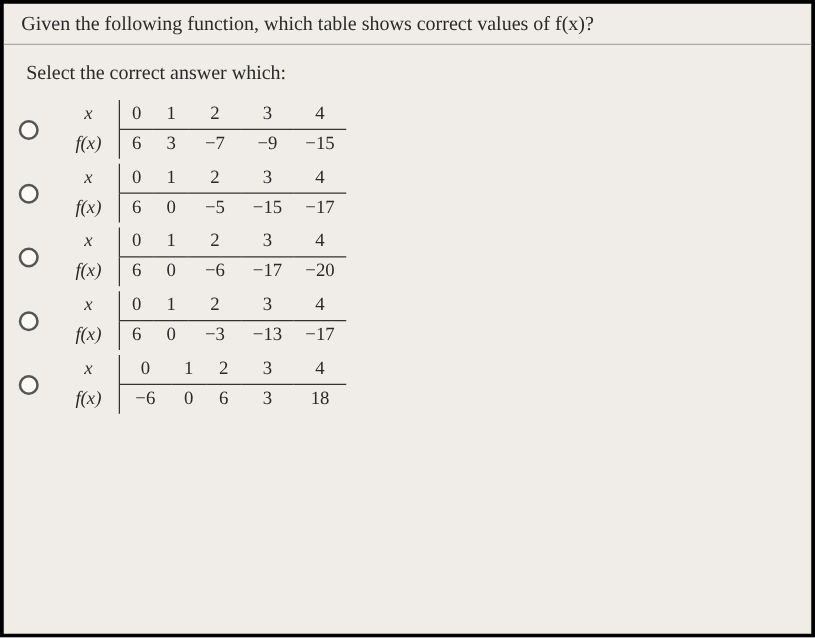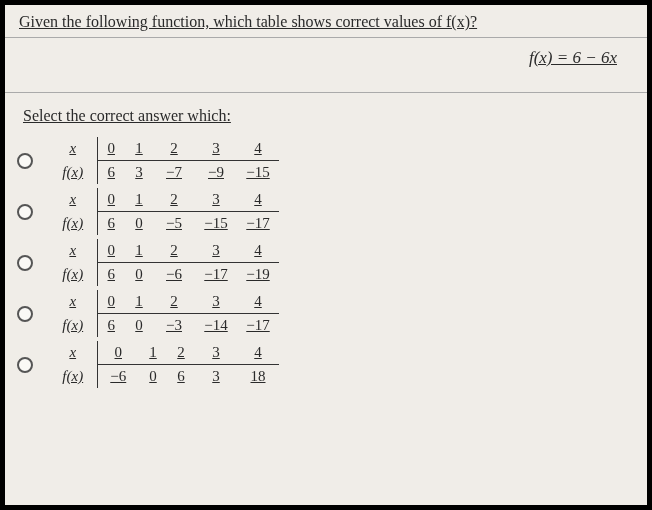--- a/index.html
+++ b/index.html
@@ -5,23 +5,22 @@
   * { box-sizing: border-box; margin: 0; padding: 0; }
   body {
     width: 652px;
     height: 510px;
     font-family: Georgia, 'Times New Roman', serif;
     background: #f0ede8;
     color: #2a2a2a;
     overflow: hidden;
   }
   .container {
-    border: 5px solid #000000;
+    border: 3px solid #000000;
     height: 100%;
-    text-decoration: underline;
   }
   .question-header {
     padding: 8px 14px 6px 14px;
     border-bottom: 1px solid #aaa;
     font-size: 16px;
   }
   .formula-row {
     text-align: right;
     padding: 10px 30px 24px 0;
     font-size: 17px;
@@ -72,23 +71,20 @@
 </style>
 </head>
 <body>
 
 <div class="container">
 
   <div class="question-header">
     <span>Given the following function, which table shows correct values of f(x)?</span>
   </div>
 
-  <div class="formula-row">
-    <span>f(x) = 6 − 6x</span>
-  </div>
 
   <div class="prompt">Select the correct answer which:</div>
 
   <div class="options">
 
     <div class="option-row">
       <div class="radio"></div>
       <table class="mini-table">
         <tbody>
             <tr class="xrow">
@@ -146,21 +142,21 @@
           <td>2</td>
           <td>3</td>
           <td>4</td>
         </tr>
         <tr>
           <td class="hdr fx">f(x)</td>
           <td class="n">6</td>
           <td class="n">0</td>
           <td>−6</td>
           <td>−17</td>
-          <td>−19</td>
+          <td>−20</td>
         </tr>
       </tbody>
         </table>
     </div>
 
     <div class="option-row">
       <div class="radio"></div>
       <table class="mini-table">
         <tbody>
             <tr class="xrow">
@@ -169,21 +165,21 @@
           <td class="n">1</td>
           <td>2</td>
           <td>3</td>
           <td>4</td>
         </tr>
         <tr>
           <td class="hdr fx">f(x)</td>
           <td class="n">6</td>
           <td class="n">0</td>
           <td>−3</td>
-          <td>−14</td>
+          <td>−13</td>
           <td>−17</td>
         </tr>
       </tbody>
         </table>
     </div>
 
     <div class="option-row">
       <div class="radio"></div>
       <table class="mini-table">
         <tbody>

